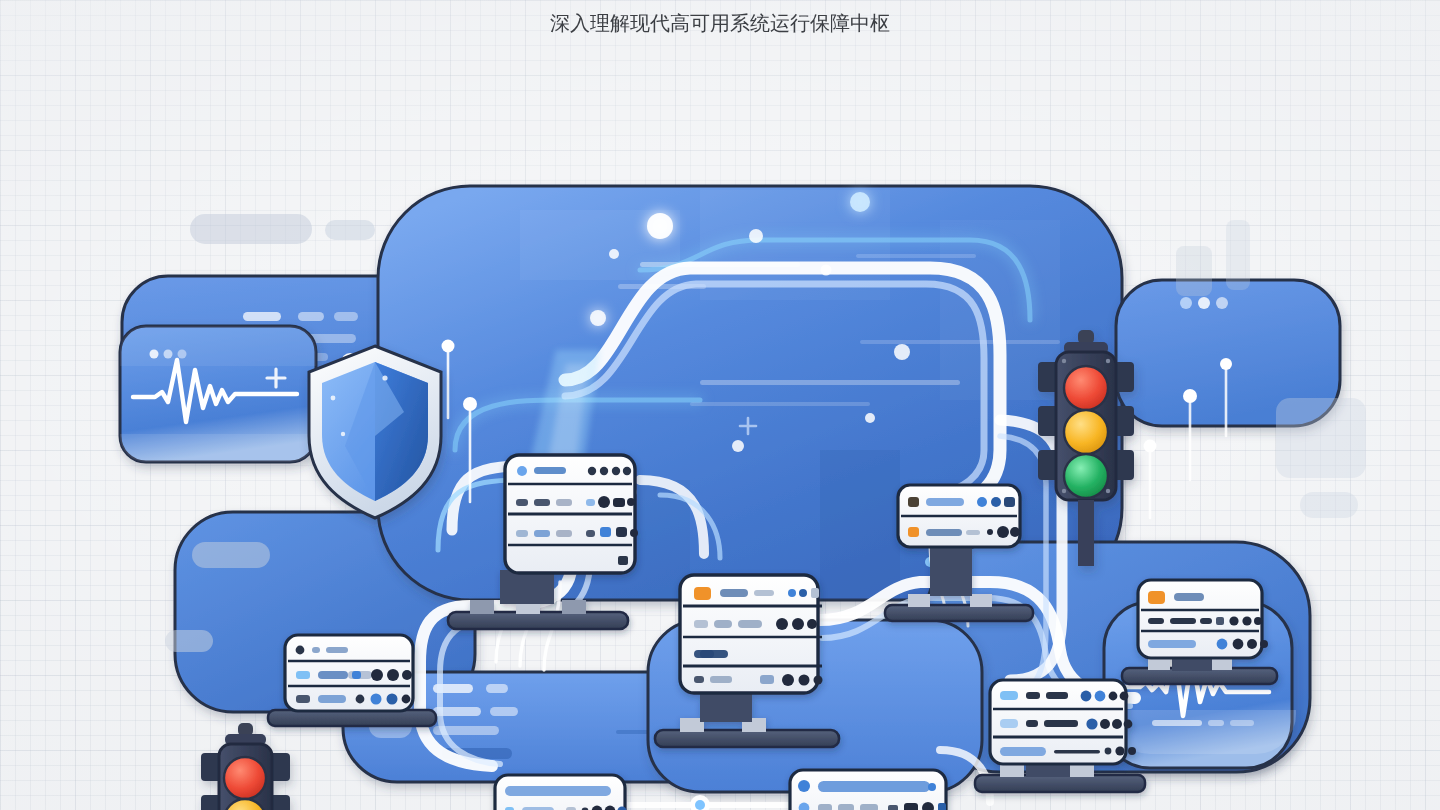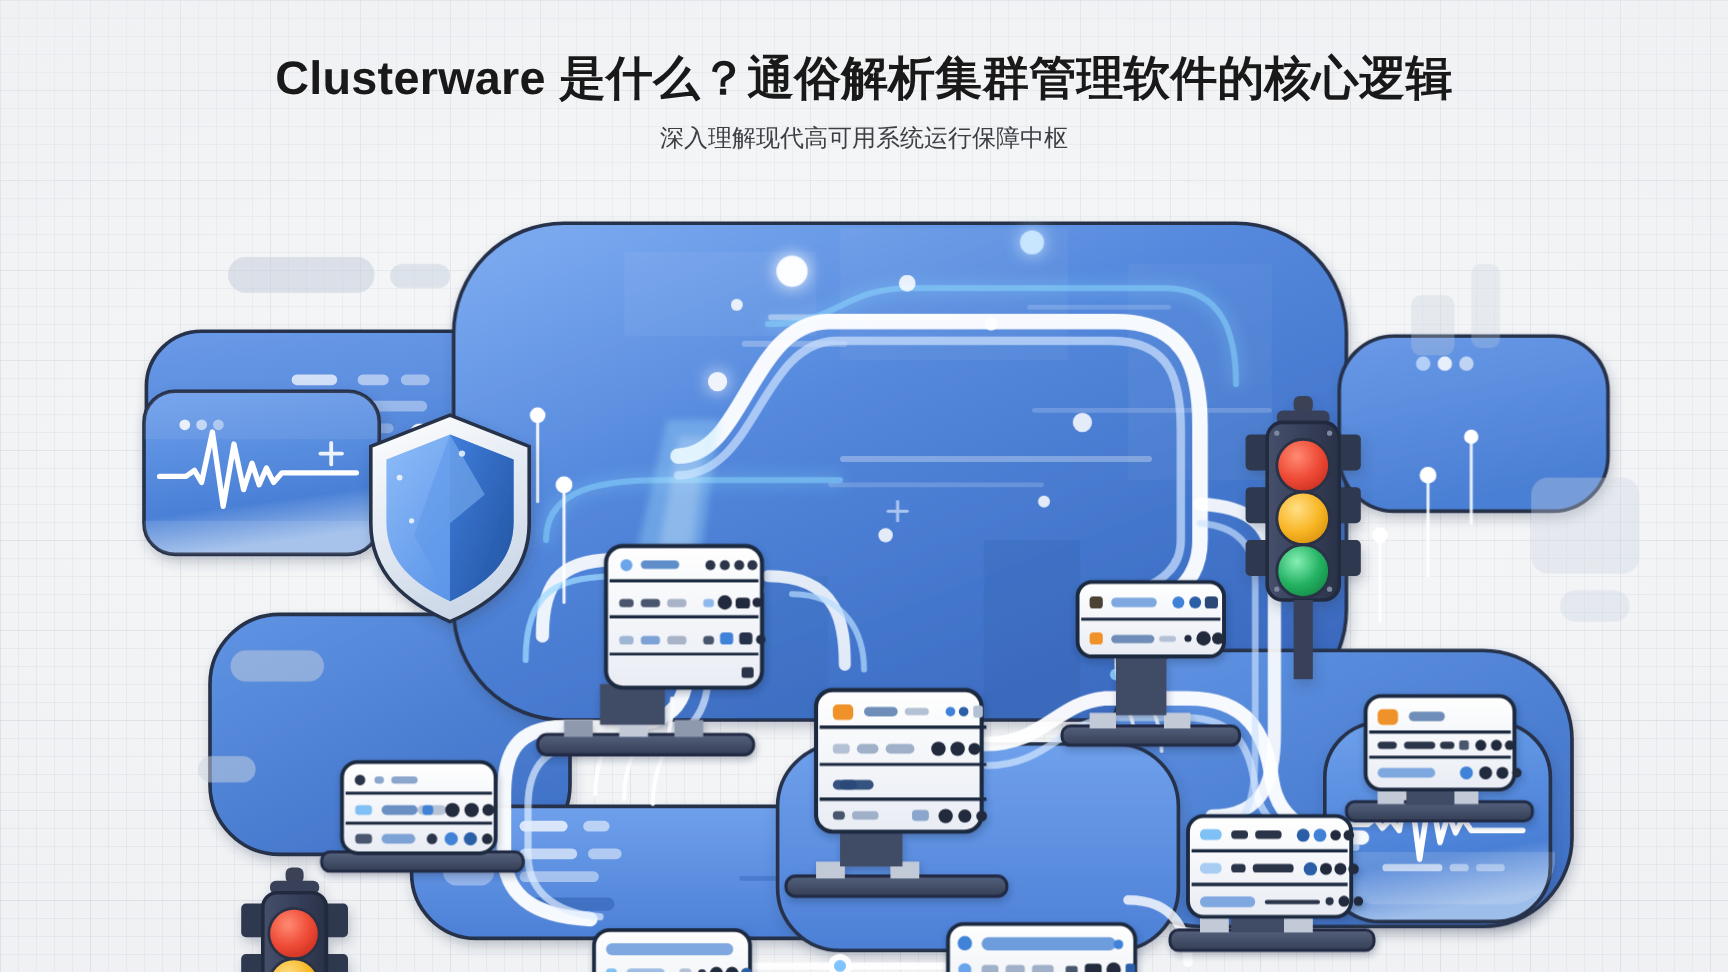--- a/index.html
+++ b/index.html
@@ -50,21 +50,20 @@
   #art svg{display:block;width:1440px;height:660px;}
 </style>
 </head>
 <body>
 
 <div id="grid-bg"></div>
 <div id="grid-bg2"></div>
 <div id="vignette"></div>
 
 <div id="header">
-  <h1 id="title">Clusterware 是什么？通俗解析集群管理软件的核心逻辑</h1>
   <p id="subtitle">深入理解现代高可用系统运行保障中枢</p>
 </div>
 
 <div id="art">
 <svg viewBox="0 0 1440 660" xmlns="http://www.w3.org/2000/svg">
   <defs>
     <linearGradient id="gBlobA" x1="0" y1="0" x2="0.3" y2="1">
       <stop offset="0" stop-color="#6a9ae8"></stop>
           <stop offset="1" stop-color="#4a7fd4"></stop>
     </linearGradient>

